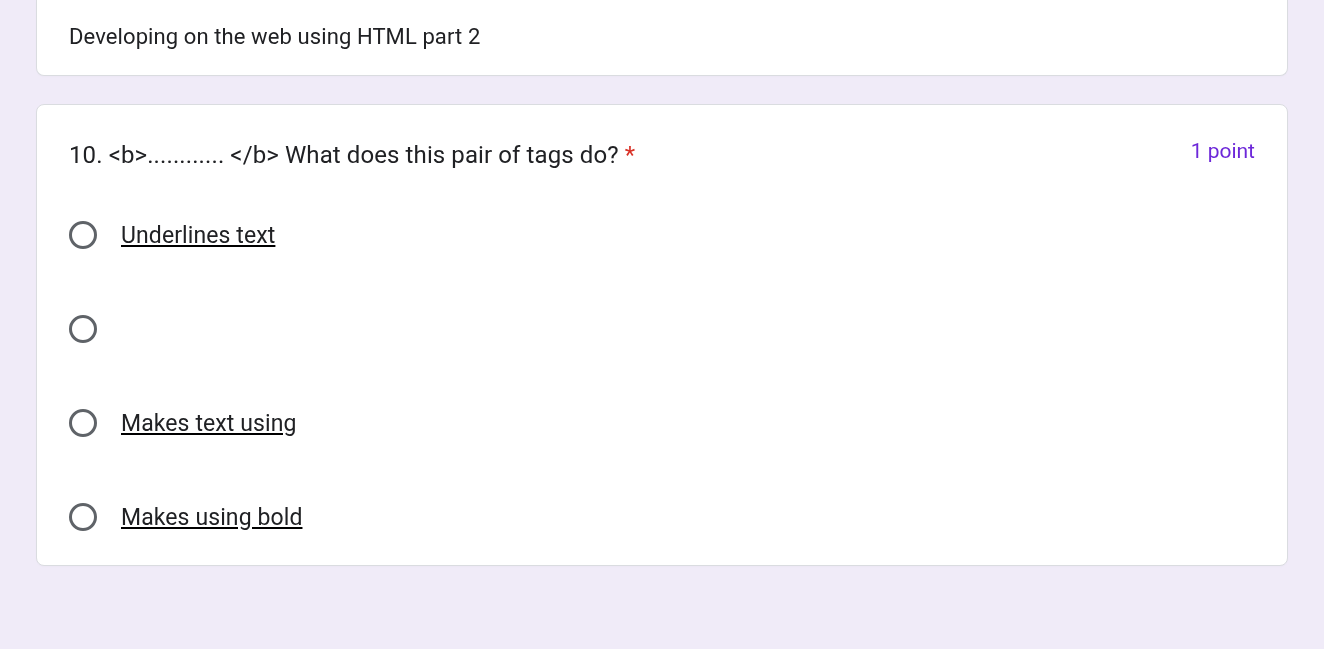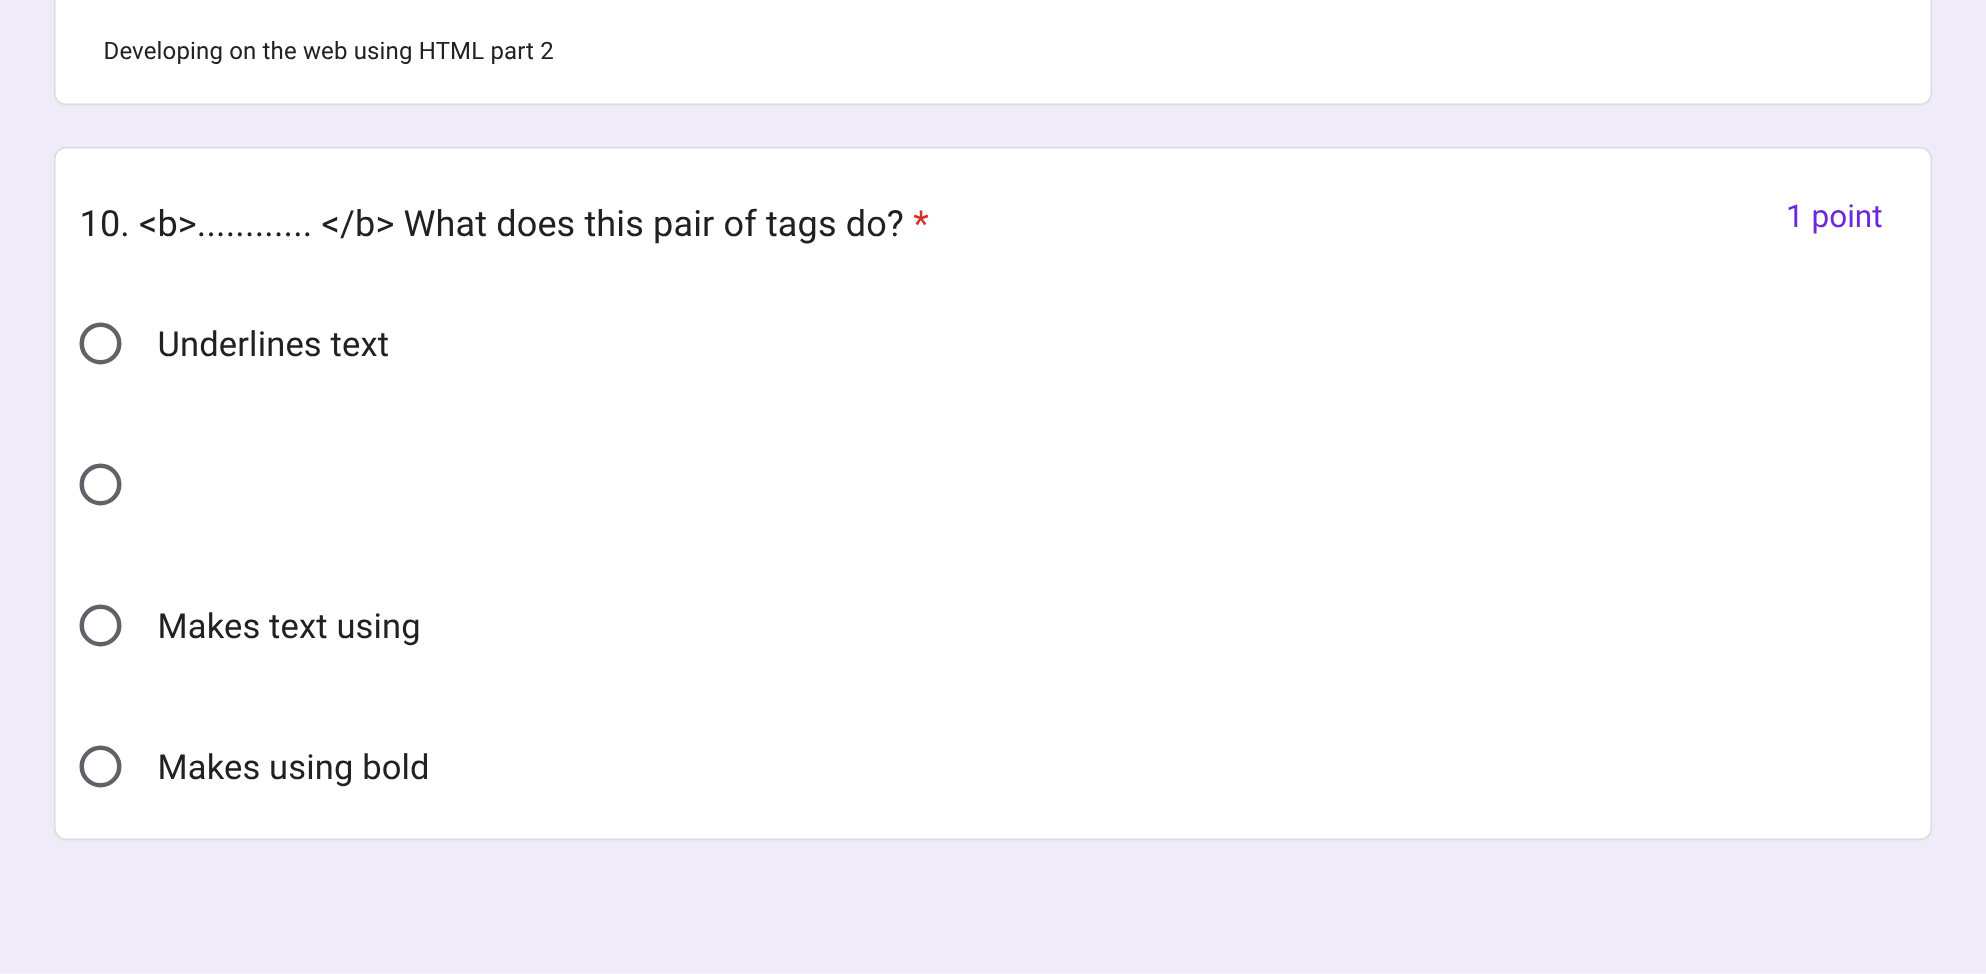--- a/index.html
+++ b/index.html
@@ -21,27 +21,27 @@
       box-shadow: 0 1px 2px rgba(0,0,0,0.02);
     }
     .header-card {
       padding: 24px 32px 26px 32px;
       margin-top: 0;
       border-top-left-radius: 0;
       border-top-right-radius: 0;
       border-top: none;
     }
     .header-title {
-      font-size: 16px;
+      font-size: 22px;
       color: #202124;
       font-weight: 400;
       letter-spacing: 0.1px;
     }
     .question-card {
-      padding: 32px 32px 34px 16px;
+      padding: 32px 32px 34px 32px;
     }
     .question-header {
       display: flex;
       justify-content: space-between;
       align-items: flex-start;
       margin-bottom: 48px;
     }
     .question-text {
       font-size: 24px;
       color: #202124;
@@ -56,20 +56,21 @@
       font-size: 21px;
       color: #6d28d9;
       white-space: nowrap;
       margin-left: 24px;
       margin-top: 2px;
     }
     .options {
       display: flex;
       flex-direction: column;
       gap: 66px;
+      text-decoration: underline;
     }
     .option {
       display: flex;
       align-items: center;
       gap: 24px;
       cursor: pointer;
     }
     .radio {
       width: 28px;
       height: 28px;

